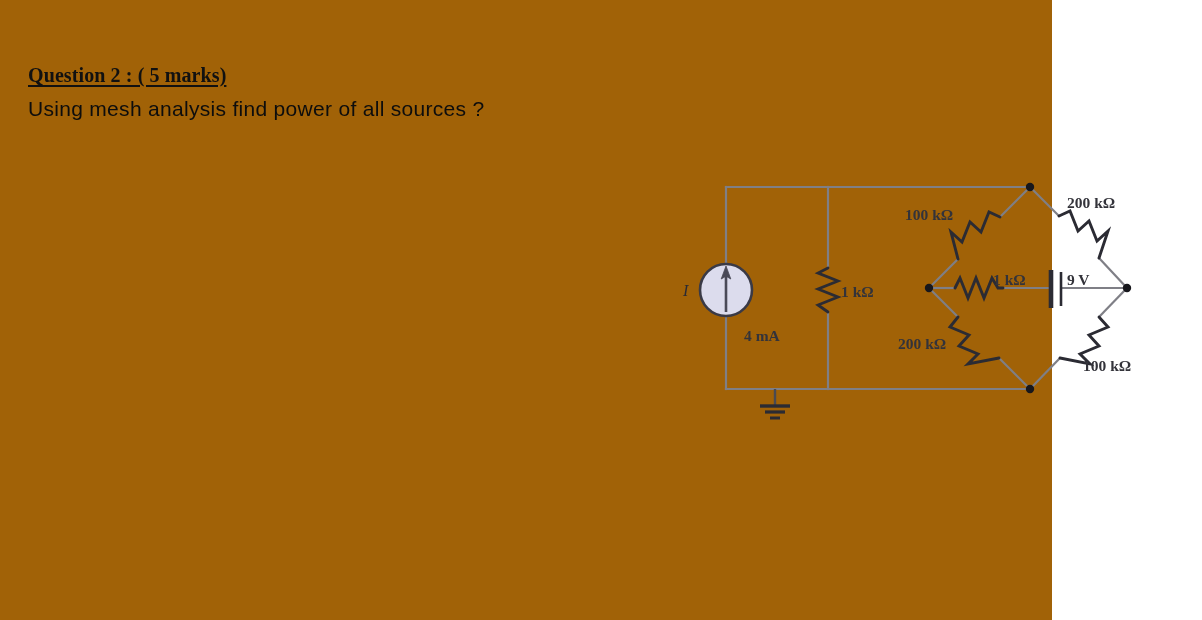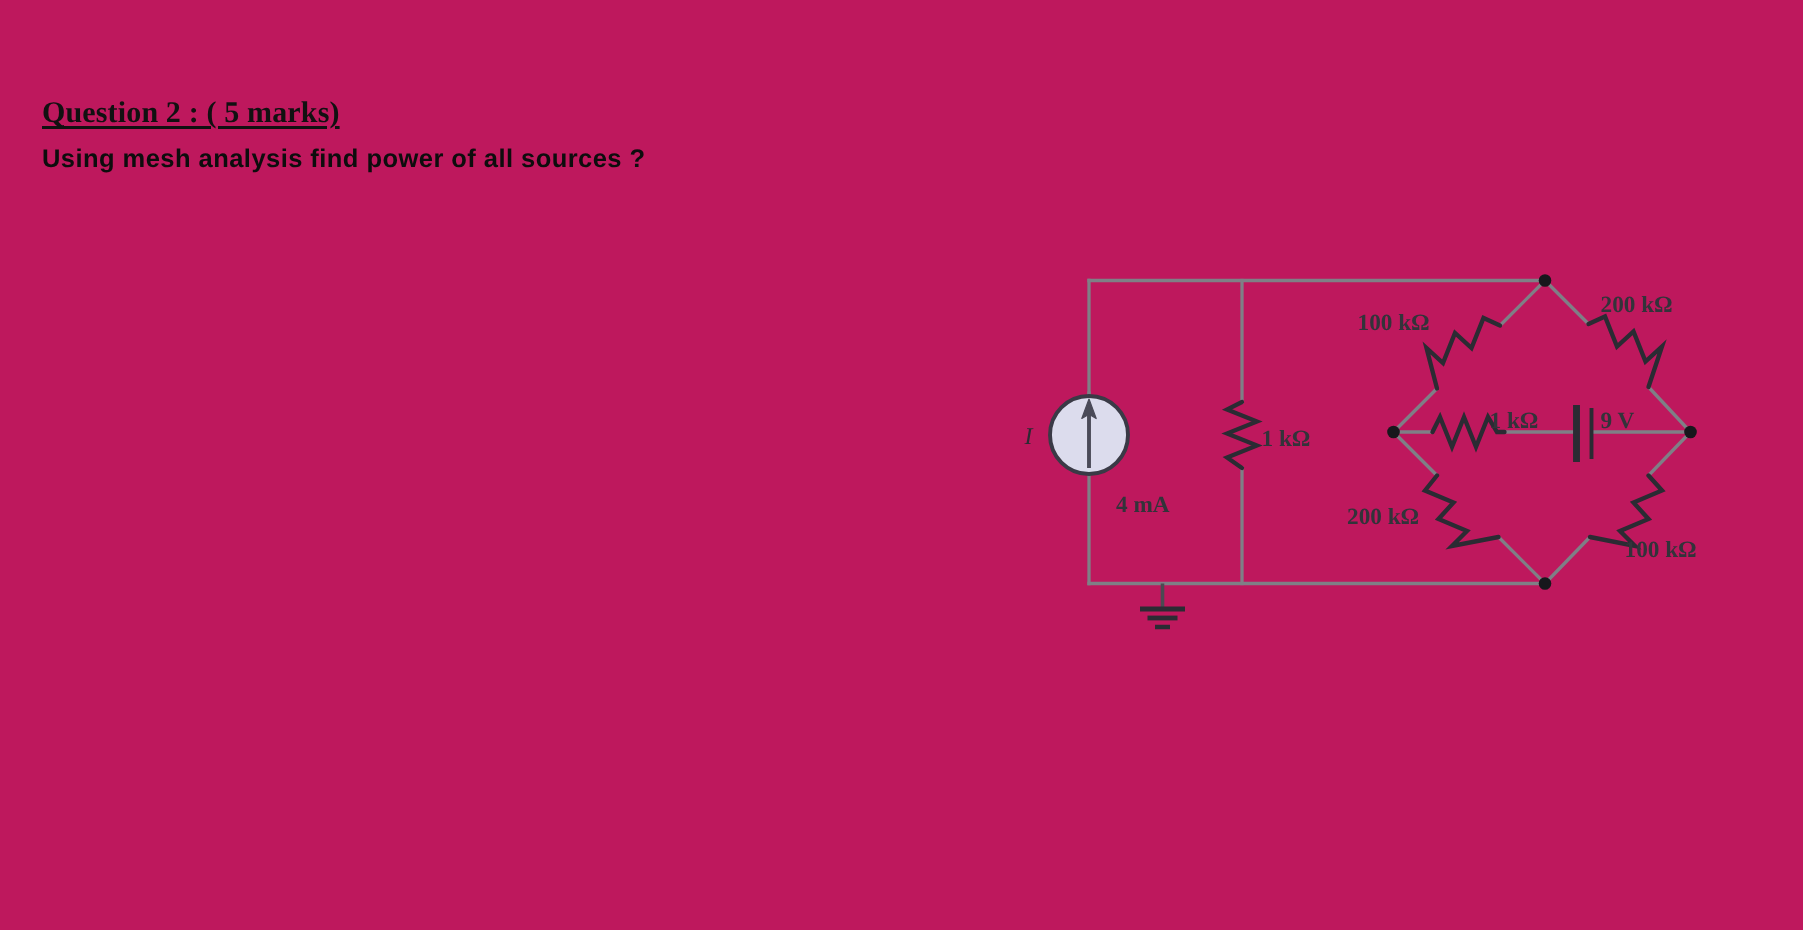--- a/index.html
+++ b/index.html
@@ -13,23 +13,23 @@
     height: 620px;
     position: relative;
     overflow: hidden;
     font-family: "Liberation Serif", serif;
     -webkit-font-smoothing: antialiased;
   }
 
   #page {
     position: absolute;
     left: 0; top: 0;
-    width: 1202px;
+    width: 1052px;
     height: 620px;
-    background: #be185d;
+    background: #a16207;
   }
 
   
   .q-block {
     position: absolute;
     left: 28px;
     top: 64px;
     width: 780px;
   }
   .q-header {
@@ -40,22 +40,22 @@
     letter-spacing: 0.1px;
     text-decoration: underline;
     text-underline-offset: 3px;
     display: inline-block;
     line-height: 1.15;
     white-space: nowrap;
   }
   .q-prompt {
     margin-top: 9px;
     font-family: "Liberation Sans", sans-serif;
-    font-weight: bold;
-    font-size: 17px;
+    font-weight: normal;
+    font-size: 21px;
     color: #0d0d0d;
     letter-spacing: 0.3px;
     line-height: 1.2;
     white-space: nowrap;
   }
 
   
   #circuit-wrap {
     position: absolute;
     left: 0;

